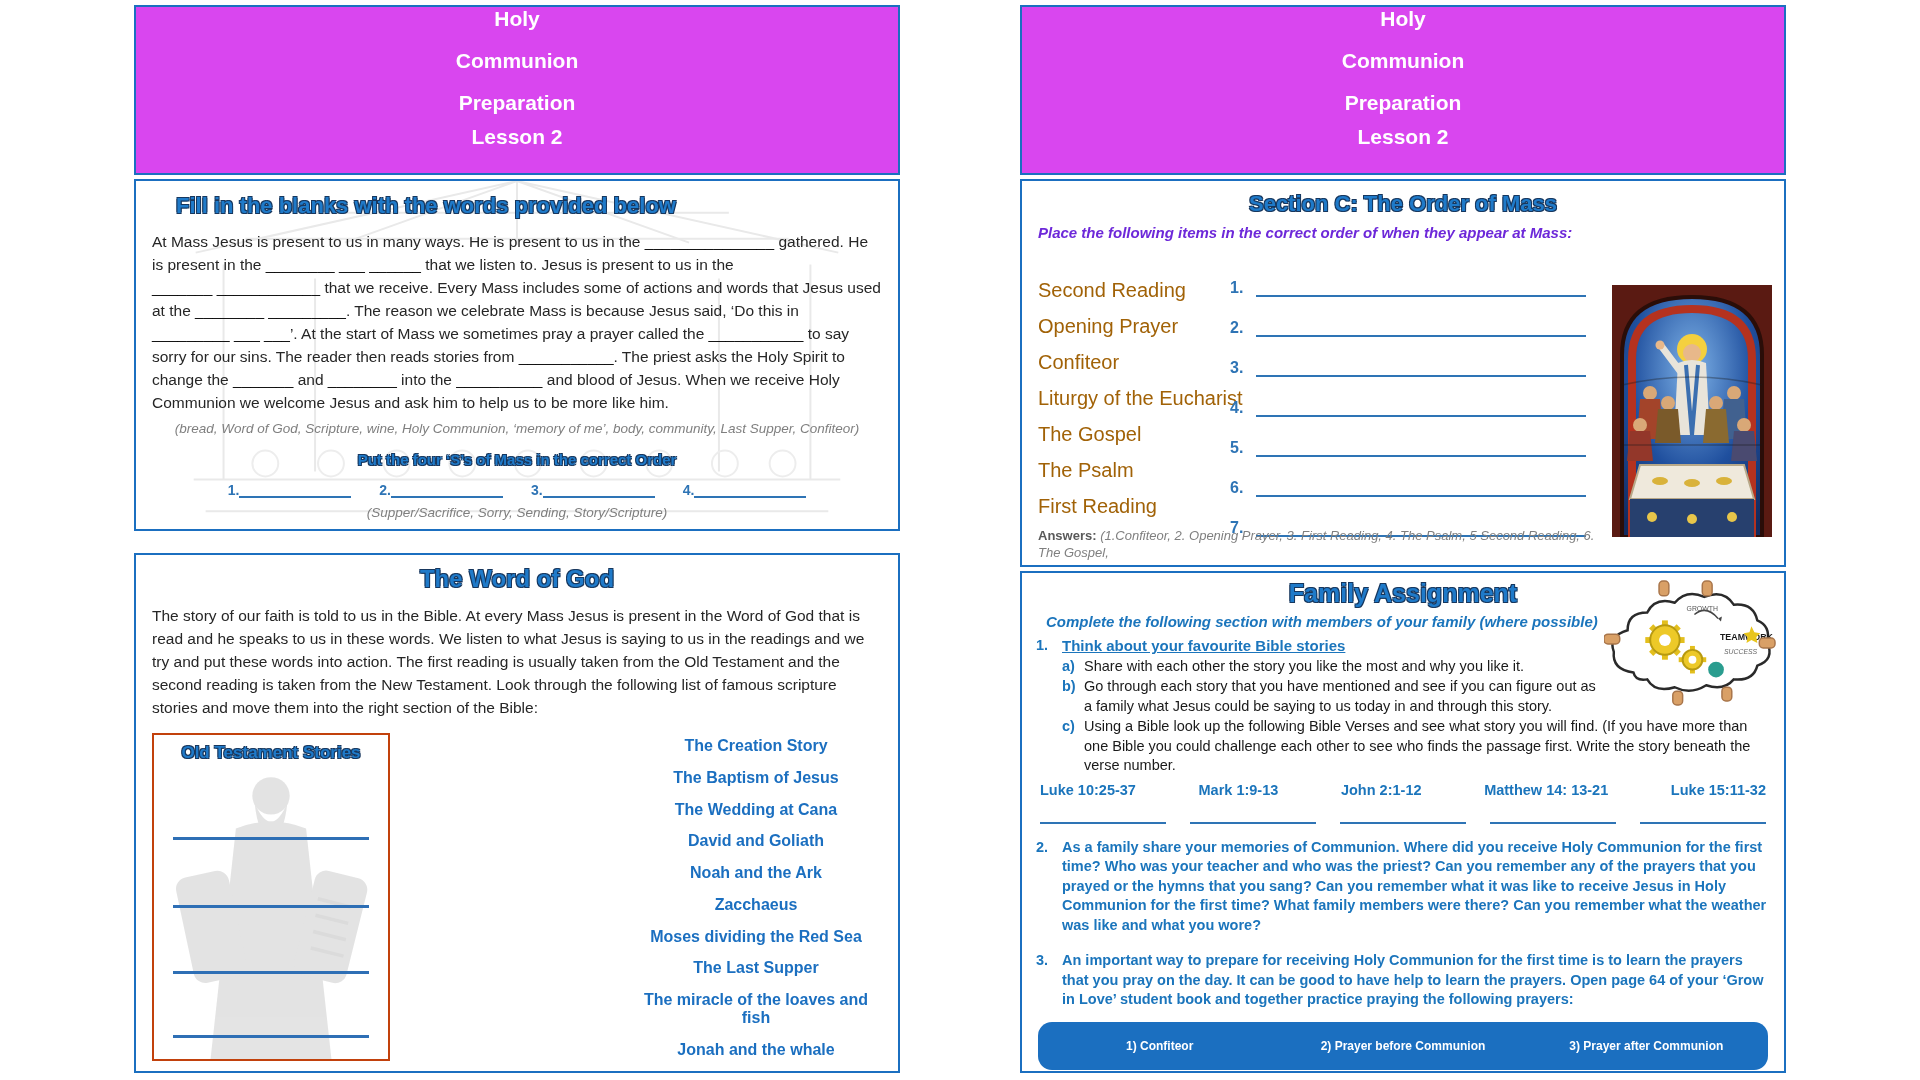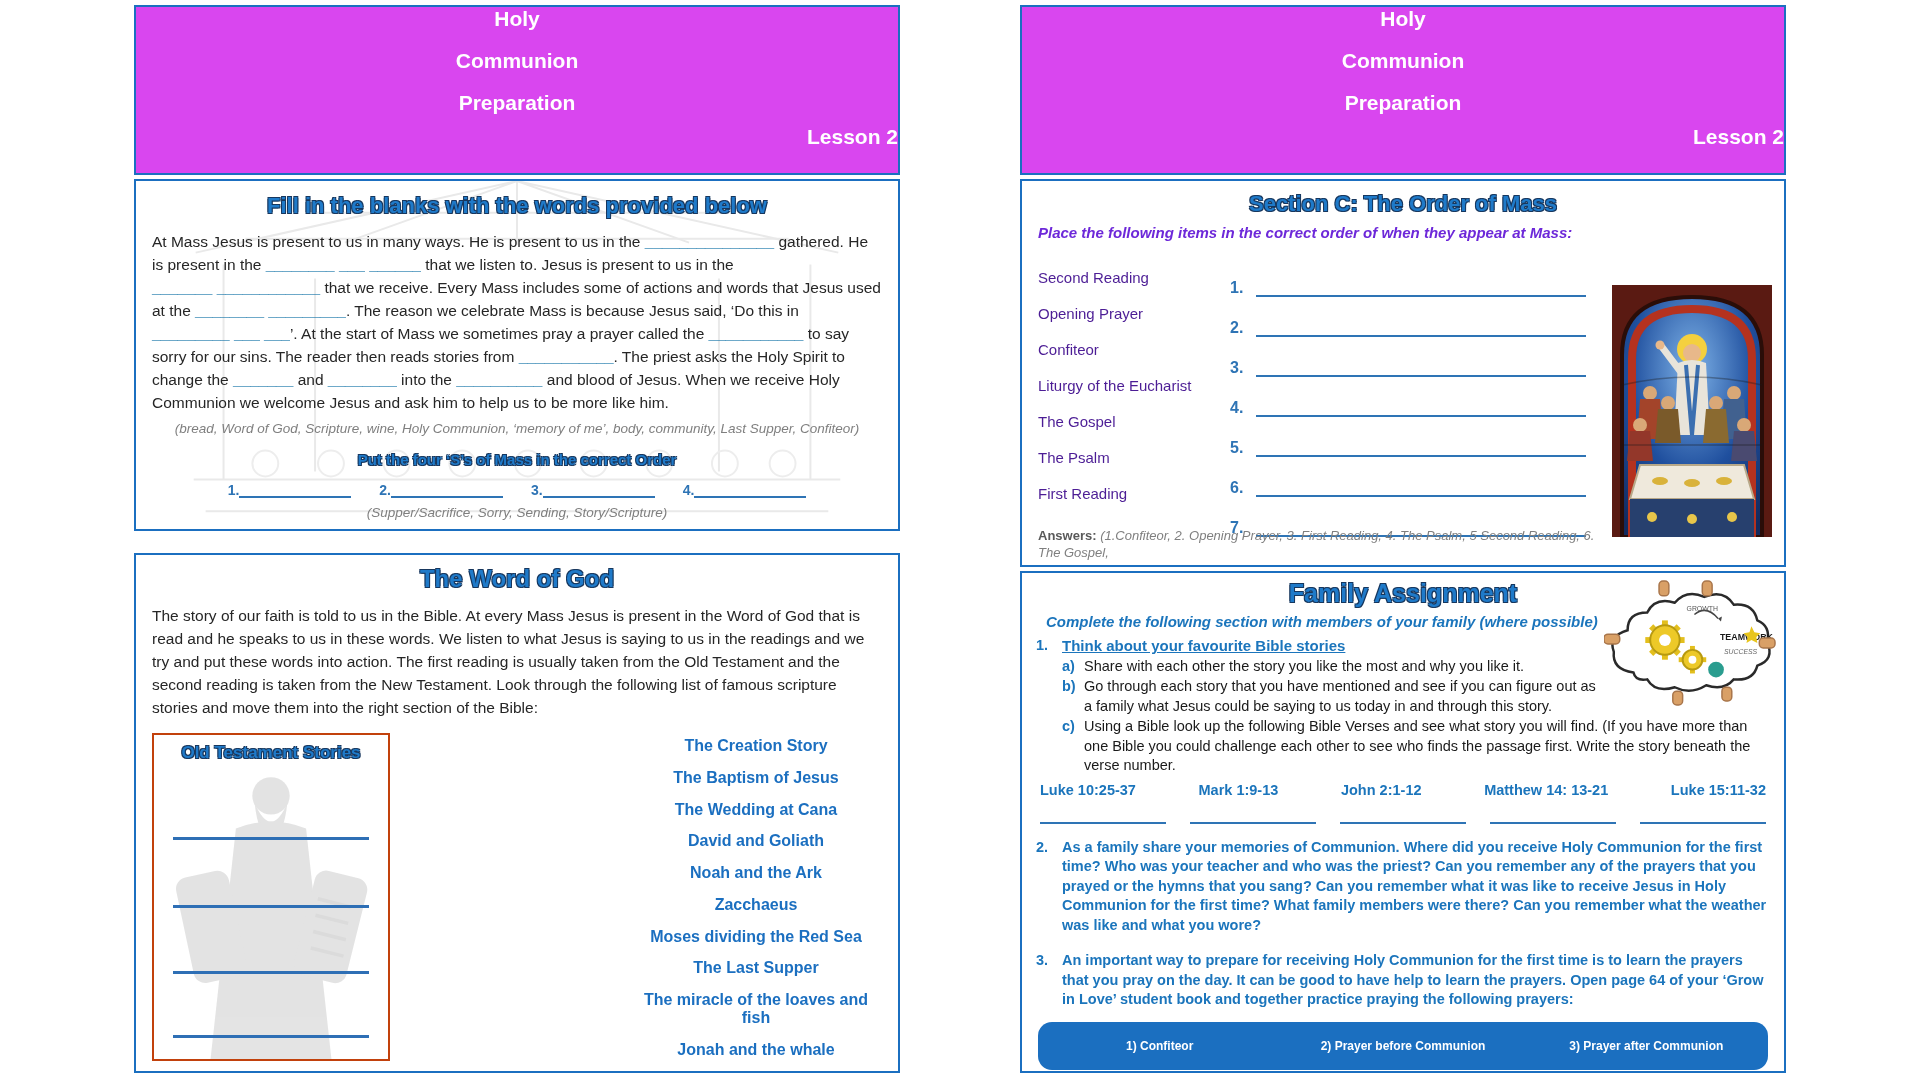--- a/index.html
+++ b/index.html
@@ -11,35 +11,35 @@
   
   .header{height:170px;background:#d946ef;border:2px solid #1b6fc0;box-sizing:border-box;
           display:flex;align-items:stretch;flex-direction:column;}
   .hcell-img{background:#fff;overflow:hidden;}
   .hcell-img svg{display:block;width:100%;height:100%;}
   .h-chalice{width:150px;}
   .h-supper{width:175px;background:#16204f;margin:5px 0;}
   .h-jesus{width:124px;}
   .h-text{flex:1;display:flex;flex-direction:column;justify-content:center;text-align:center;
           color:#fff;font-weight:bold;font-size:21px;gap:18px;}
-  .h-text.lesson{gap:24px;align-items:flex-end;}
+  .h-text.lesson{gap:24px;}
 
   
   .box{border:2px solid #1b6fc0;box-sizing:border-box;position:relative;background:#fff;overflow:hidden;}
 
   .outlined{color:#1f7ac9;font-weight:bold;
             text-shadow:-1px -1px 0 #17375e,1px -1px 0 #17375e,-1px 1px 0 #17375e,1px 1px 0 #17375e;}
   h2,h3,h4{margin:0;}
-  .blank{color:#0369a1;letter-spacing:0px;white-space:nowrap;font-weight:bold;}
+  .blank{color:#000000;letter-spacing:0px;white-space:nowrap;}
   .muted{color:#7f7f7f;font-style:italic;}
 
   
   .fill-box{margin-top:4px;height:352px;}
   .watermark{position:absolute;inset:0;pointer-events:none;}
-  .fill-box h2{padding-top:12px;text-align:center;font-size:22px;position:relative;}
+  .fill-box h2{padding-top:12px;text-align:left;font-size:22px;position:relative;padding-left:40px;}
   .para{margin:11px 16px 0;font-size:15.5px;line-height:23px;position:relative;}
   .wordbank{margin-top:7px;text-align:center;font-size:13.5px;position:relative;}
   .fourS-title{margin-top:15px;text-align:center;font-size:15px;position:relative;}
   .s-row{margin-top:14px;display:flex;justify-content:center;gap:28px;position:relative;}
   .s-item{display:flex;align-items:flex-end;}
   .s-num{color:#2e74b5;font-weight:bold;font-size:14px;}
   .s-blank{width:112px;border-bottom:2px solid #2e74b5;height:14px;}
 
   
   .wog-box{margin-top:22px;height:520px;}
@@ -51,21 +51,21 @@
   .t-line{position:absolute;left:8%;width:84%;border-bottom:3px solid #2e6fb5;z-index:3;}
   .t-line.short{left:17%;width:66%;}
   .story-list{width:252px;display:flex;flex-direction:column;justify-content:space-between;
               text-align:center;color:#1b6fc0;font-weight:bold;font-size:16px;padding:4px 0;}
   .nt{width:228px;}
 
   
   .secc-box{margin-top:4px;height:388px;}
   .secc-box h2{padding-top:10px;text-align:center;font-size:22px;}
   .instruction{margin:7px 0 0 16px;font-size:15px;font-style:italic;font-weight:bold;color:#6d28d9;}
-  .items-col{position:absolute;left:16px;top:82px;font-size:15px;color:#4c1d95;}
+  .items-col{position:absolute;left:16px;top:94px;font-size:20px;color:#a16207;}
   .items-col div{height:36px;line-height:30px;}
   .numbers-col{position:absolute;left:208px;top:76px;}
   .num-row{display:flex;align-items:flex-end;height:40px;}
   .num-row .n{color:#2e74b5;font-weight:bold;font-size:16px;width:26px;}
   .num-row .bl{width:330px;border-bottom:2px solid #2e74b5;height:18px;}
   .glass{position:absolute;right:12px;top:104px;width:160px;height:252px;}
   .answers{position:absolute;left:16px;top:346px;right:180px;font-size:13px;line-height:17px;}
   .answers .lbl{font-weight:bold;color:#595959;font-style:normal;}
 
   

